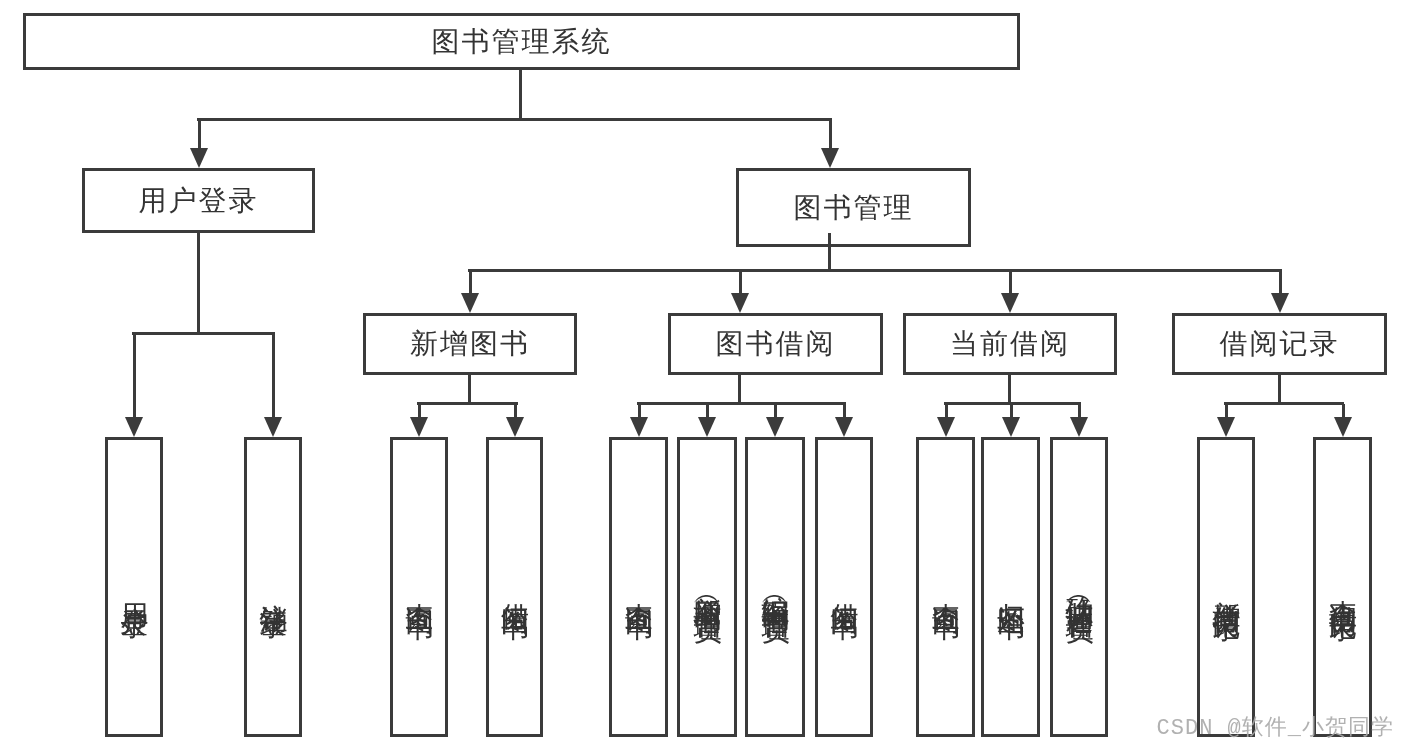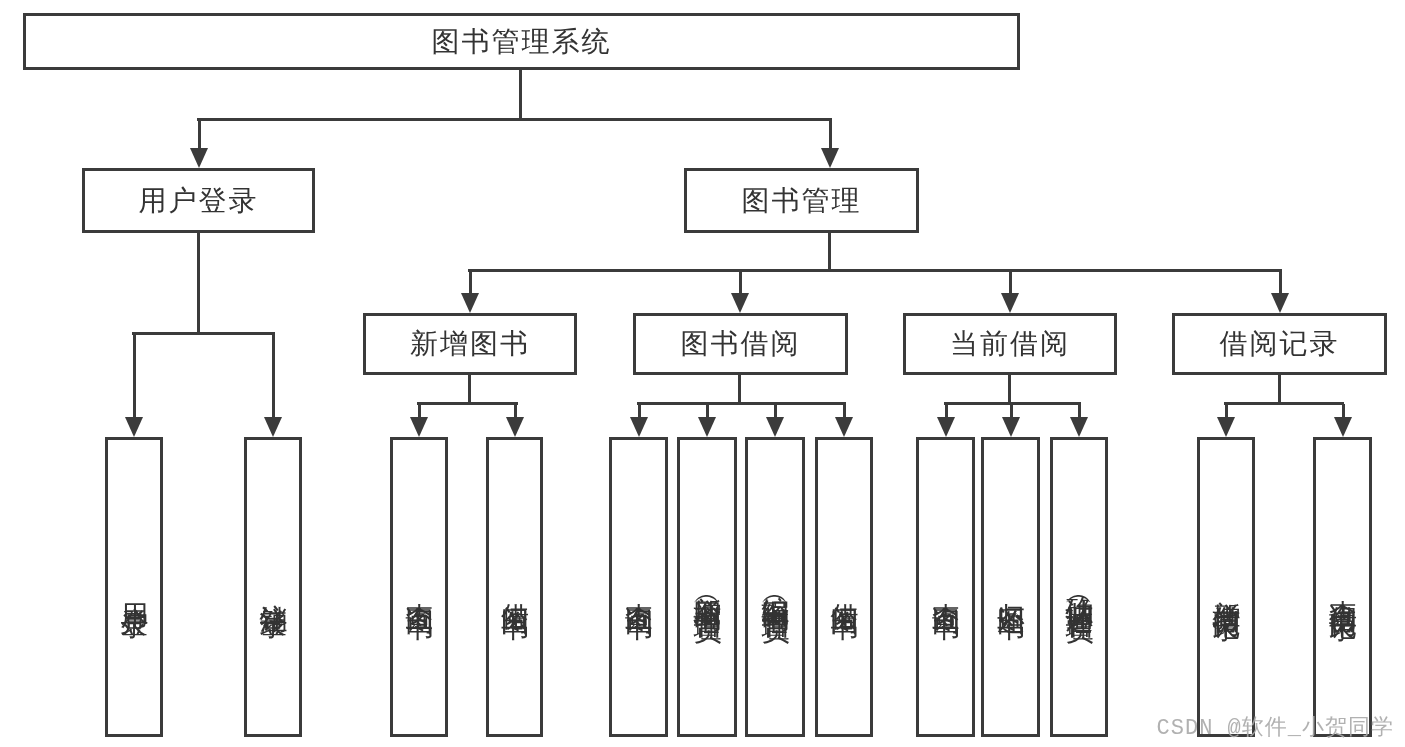--- a/index.html
+++ b/index.html
@@ -65,36 +65,36 @@
 <div class="canvas">
 
   <div class="node" style="left:23px;top:13px;width:997px;height:57px">图书管理系统</div>
 
   <div class="vline" style="left:519px;top:70px;height:49px"></div>
   <div class="hline" style="left:197px;top:118px;width:635px"></div>
   <div class="arrow" style="left:190px;top:119px;height:49px"></div>
   <div class="arrow" style="left:821px;top:119px;height:49px"></div>
 
   <div class="node" style="left:82px;top:168px;width:233px;height:65px">用户登录</div>
-  <div class="node" style="left:684px;top:168px;width:235px;height:65px">图书管理</div>
+  <div class="node" style="left:736px;top:168px;width:235px;height:79px">图书管理</div>
 
   <div class="vline" style="left:197px;top:233px;height:101px"></div>
   <div class="hline" style="left:132px;top:332px;width:143px"></div>
   <div class="arrow" style="left:125px;top:334px;height:103px"></div>
   <div class="arrow" style="left:264px;top:334px;height:103px"></div>
 
   <div class="vline" style="left:828px;top:233px;height:38px"></div>
   <div class="hline" style="left:468px;top:269px;width:814px"></div>
   <div class="arrow" style="left:461px;top:271px;height:42px"></div>
   <div class="arrow" style="left:731px;top:271px;height:42px"></div>
   <div class="arrow" style="left:1001px;top:271px;height:42px"></div>
   <div class="arrow" style="left:1271px;top:271px;height:42px"></div>
 
   <div class="node" style="left:363px;top:313px;width:214px;height:62px">新增图书</div>
-  <div class="node" style="left:633px;top:313px;width:215px;height:62px">图书借阅</div>
+  <div class="node" style="left:668px;top:313px;width:215px;height:62px">图书借阅</div>
   <div class="node" style="left:903px;top:313px;width:214px;height:62px">当前借阅</div>
   <div class="node" style="left:1172px;top:313px;width:215px;height:62px">借阅记录</div>
 
   <div class="vline" style="left:468px;top:375px;height:29px"></div>
   <div class="hline" style="left:417px;top:402px;width:101px"></div>
   <div class="arrow" style="left:410px;top:404px;height:33px"></div>
   <div class="arrow" style="left:506px;top:404px;height:33px"></div>
 
   <div class="vline" style="left:738px;top:375px;height:29px"></div>
   <div class="hline" style="left:637px;top:402px;width:209px"></div>

